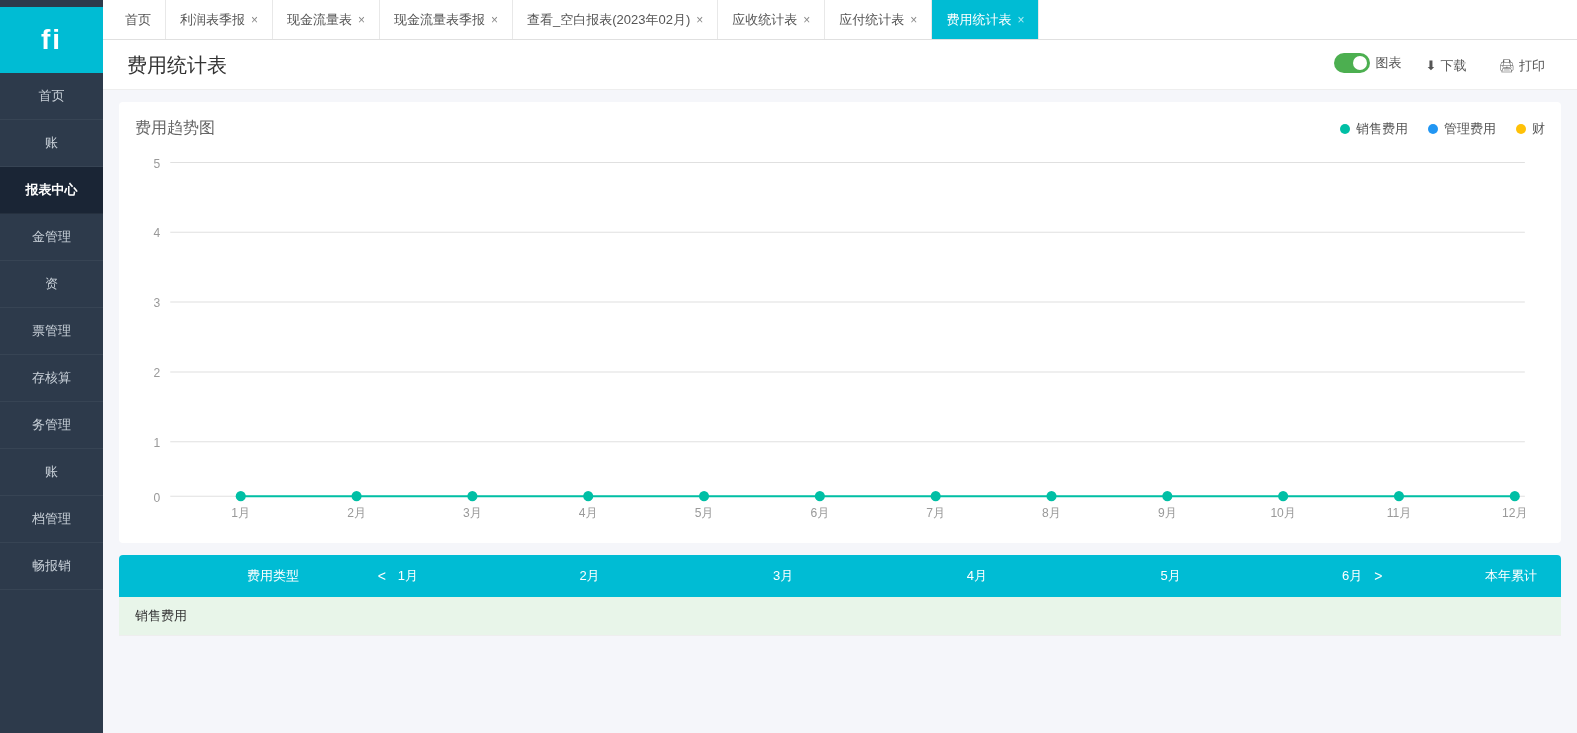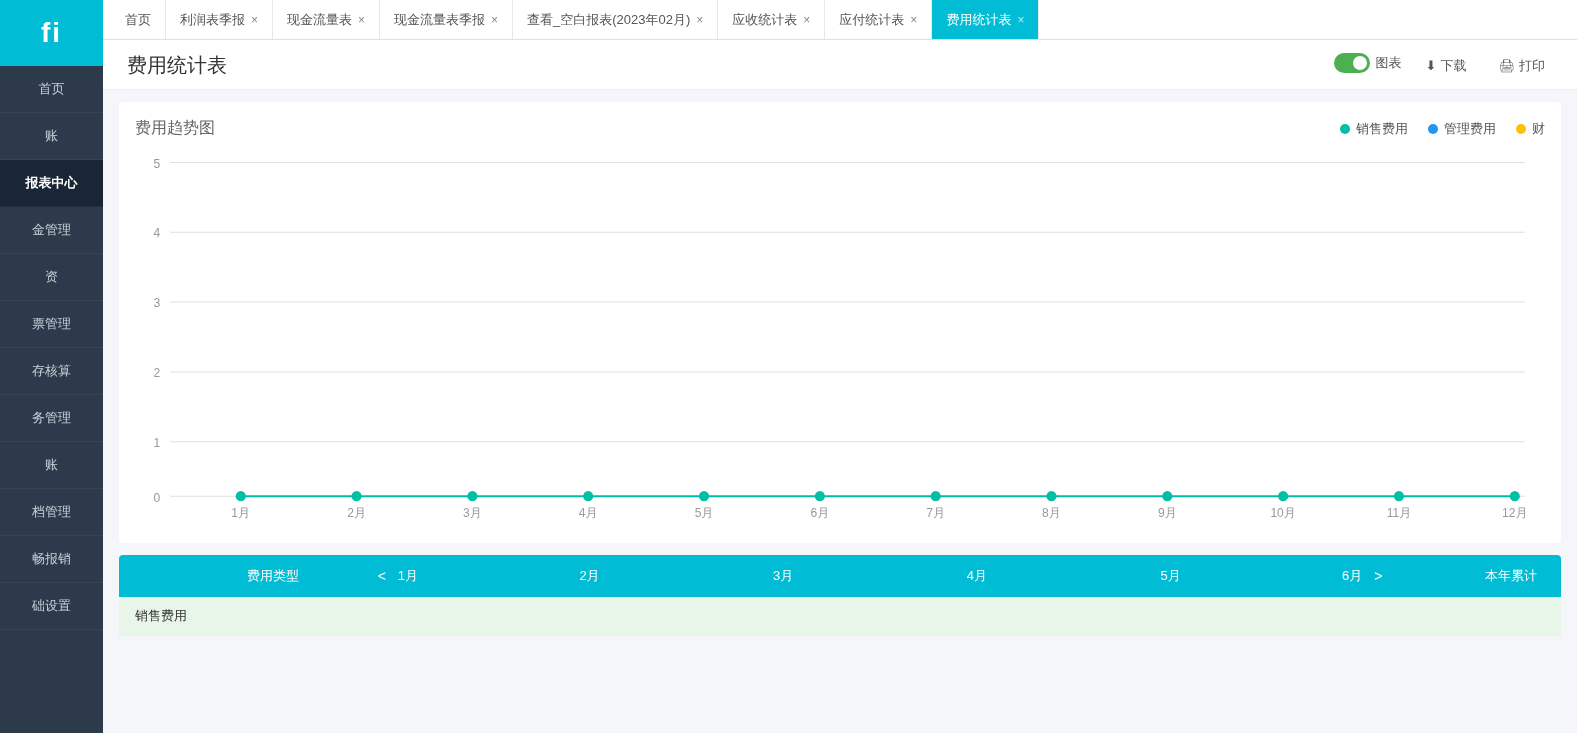--- a/index.html
+++ b/index.html
@@ -26,20 +26,21 @@
     .sidebar-logo {
       background: #00bcd4;
       height: 66px;
       display: flex;
       align-items: center;
       justify-content: center;
       color: white;
       font-size: 28px;
       font-weight: bold;
       letter-spacing: 2px;
+      margin-top: 7px;
     }
 
     .sidebar-item {
       color: #c8d0d8;
       padding: 14px 0;
       text-align: center;
       font-size: 13px;
       cursor: pointer;
       border-bottom: 1px solid rgba(255,255,255,0.05);
     }
@@ -298,21 +299,20 @@
     <div class="sidebar-item">账</div>
     <div class="sidebar-item active">报表中心</div>
     <div class="sidebar-item">金管理</div>
     <div class="sidebar-item">资</div>
     <div class="sidebar-item">票管理</div>
     <div class="sidebar-item">存核算</div>
     <div class="sidebar-item">务管理</div>
     <div class="sidebar-item">账</div>
     <div class="sidebar-item">档管理</div>
     <div class="sidebar-item">畅报销</div>
-    <div class="sidebar-item">础设置</div>
   </div>
 
   <div class="main-content">
 
     <div class="tab-bar">
       <div class="tab">首页</div>
       <div class="tab">
         <span>利润表季报</span>
         <span class="close-btn">×</span>
       </div>

